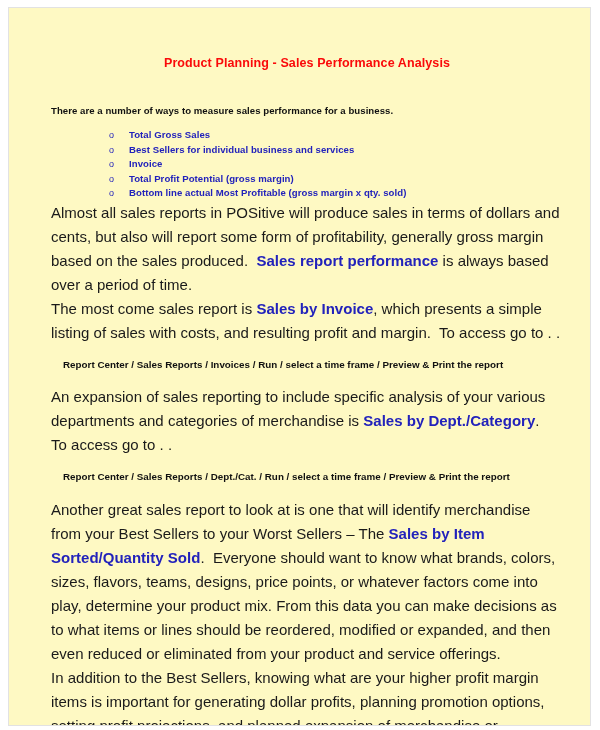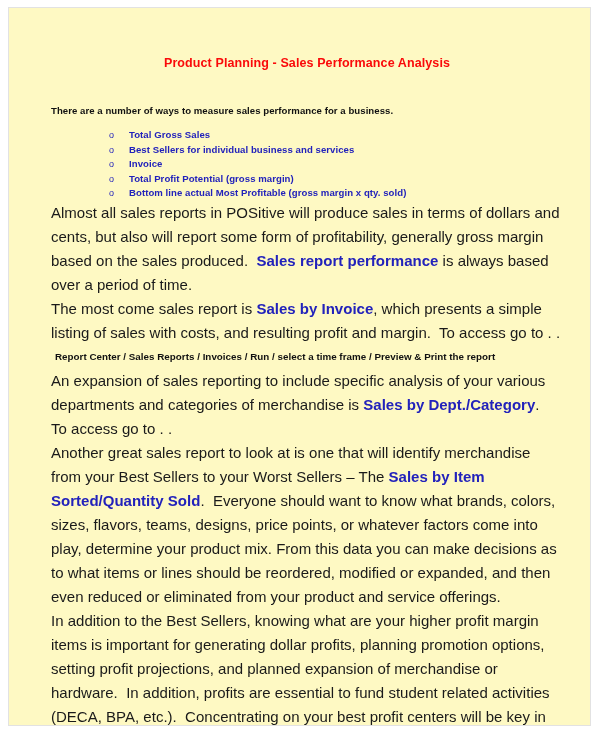--- a/index.html
+++ b/index.html
@@ -78,21 +78,21 @@
   }
   .blue {
     color: #2222bb;
     font-weight: bold;
   }
   p.path {
     font-size: 9.8px;
     color: #111111;
     font-weight: bold;
     line-height: 16.4px;
-    margin: 4px;
+    margin: 12px;
     letter-spacing: 0.02px;
   }
   .sp-1 { margin-top: 22px; }
   .sp-2 { margin-top: 20px; }
   .sp-3 { margin-top: 21px; }
   .sp-4 { margin-top: 20px; }
   .sp-5 { margin-top: 21px; }
   .sp-6 { margin-top: 21px; }
   .sp-7 { margin-top: 21px; }
   .sp-8 { margin-top: 22px; }
@@ -131,20 +131,21 @@
     </ul>
 
     <p class="para sp-1"><span>Almost all sales reports in POSitive will produce sales in terms of dollars and cents, but also will report some form of profitability, generally gross margin based on the sales produced.&nbsp; </span><span class="blue">Sales report performance</span><span> is always based over a period of time.</span></p>
 
     <p class="para sp-2"><span>The most come sales report is </span><span class="blue">Sales by Invoice</span><span>, which presents a simple listing of sales with costs, and resulting profit and margin.&nbsp; To access go to . .</span></p>
 
     <p class="path sp-3">Report Center  / Sales Reports / Invoices / Run / select a time frame / Preview &amp; Print the report</p>
 
     <p class="para sp-4"><span>An expansion of sales reporting to include specific analysis of your various departments and categories of merchandise is </span><span class="blue">Sales by Dept./Category</span><span>.&nbsp; To access go to . .</span></p>
 
+    <p class="path sp-5">Report Center / Sales Reports / Dept./Cat. / Run / select a time frame / Preview &amp; Print the report</p>
 
     <p class="para sp-6"><span>Another great sales report to look at is one that will identify merchandise from your Best Sellers to your Worst Sellers – The </span><span class="blue">Sales by Item Sorted/Quantity Sold</span><span>.&nbsp; Everyone should want to know what brands, colors, sizes, flavors, teams, designs, price points, or whatever factors come into play, determine your product mix.  From this data you can make decisions as to what items or lines should be reordered, modified or expanded, and then even reduced or eliminated from your product and service offerings.</span></p>
 
 
     <p class="para sp-8"><span>In addition to the Best Sellers, knowing what are your higher profit margin items is important for generating dollar profits, planning promotion options, setting profit projections, and planned expansion of merchandise or hardware.&nbsp; In addition, profits are essential to fund student related activities (DECA, BPA, etc.).&nbsp; Concentrating on your best profit centers will be key in reaching your profit goals. – The </span><span class="blue">Sales by Item Sorted/Percent Profit</span><span> should be utilized.</span></p>
 
   </div>
 </div>
 
 </body></html>

